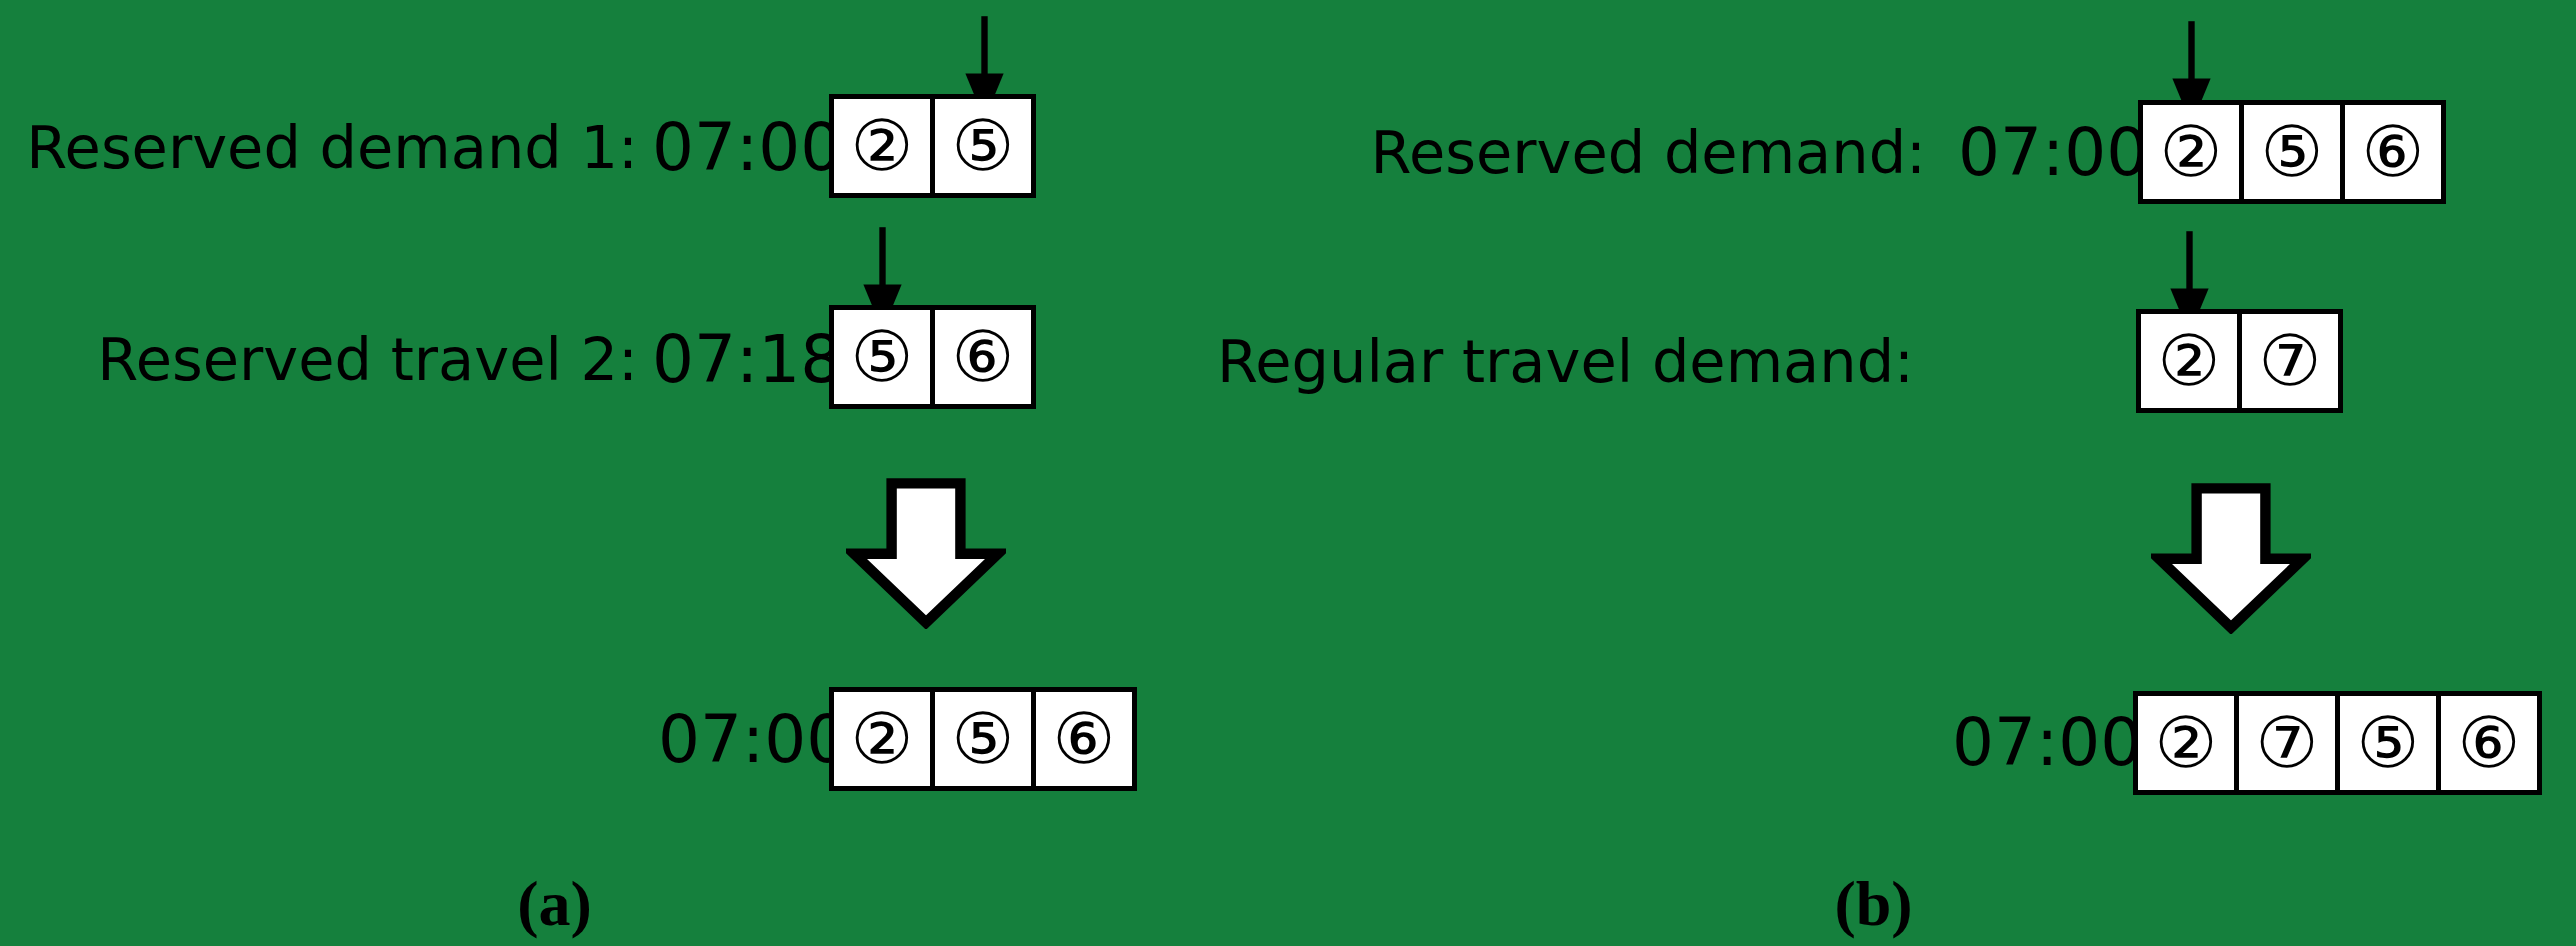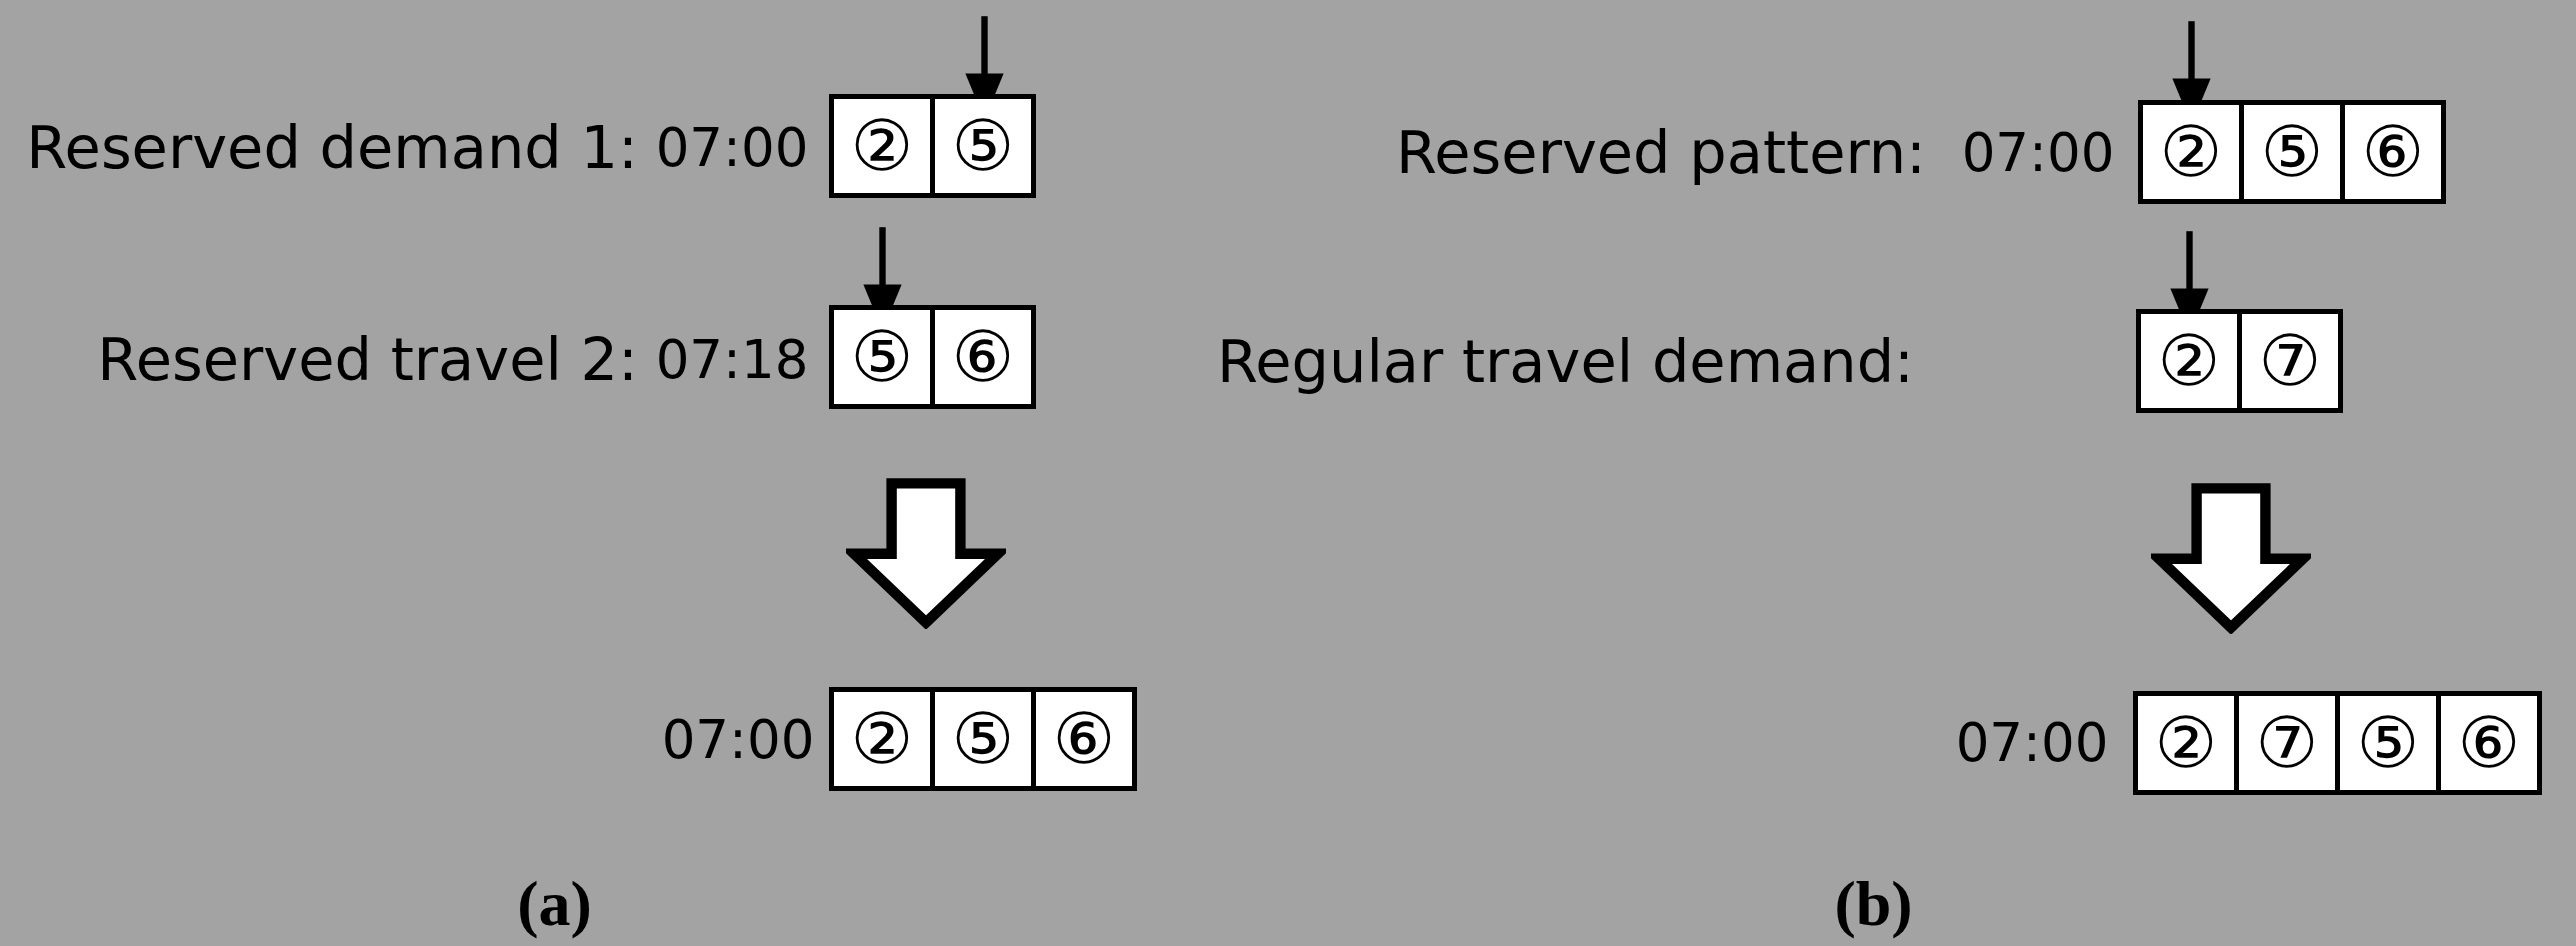--- a/index.html
+++ b/index.html
@@ -1,38 +1,38 @@
 <!DOCTYPE html>
 <html style="font-size:12.8px"><head>
 <meta charset="utf-8">
 <style>
   html, body { margin: 0; padding: 0; background: #ffffff; }
   #figure {
     position: relative;
     width: 2576px;
     height: 947px;
-    background: #a3a3a3;
+    background: #15803d;
     font-family: "DejaVu Sans", sans-serif;
     color: #000000;
     overflow: hidden;
   }
   .row-label {
     position: absolute;
     height: 80px;
     line-height: 80px;
     font-size: 59px;
     text-align: right;
     white-space: nowrap;
     color: #000;
   }
   .time-label {
     position: absolute;
     height: 80px;
     line-height: 80px;
-    font-size: 53px;
+    font-size: 66px;
     text-align: center;
     white-space: nowrap;
     color: #000;
   }
   .slot-box {
     position: absolute;
     display: flex;
     border: 5.6px solid #000;
     background: #fff;
   }
@@ -106,21 +106,21 @@
     <div class="caption" style="left:459px; top:864px;">(a)</div>
   </div>
 
   <div>
 
     <svg class="insert-arrow" style="left:2166px; top:21px;" viewBox="0 0 64 130">
       <rect x="28" y="0" width="8" height="78" fill="#000"></rect>
       <polygon points="8,72 56,72 32,130" fill="#000"></polygon>
     </svg>
 
-    <div class="row-label" style="left:1288px; top:113px; width:638px;">Reserved pattern:</div>
+    <div class="row-label" style="left:1288px; top:113px; width:638px;">Reserved demand:</div>
     <div class="time-label" style="left:1958px; top:113px; width:160px;">07:00</div>
     <div class="slot-box" style="left:2138px; top:100px;">
       <div class="slot-cell">②</div>
       <div class="slot-cell">⑤</div>
       <div class="slot-cell">⑥</div>
     </div>
 
     <svg class="insert-arrow" style="left:2164px; top:231px;" viewBox="0 0 64 130">
       <rect x="28" y="0" width="8" height="78" fill="#000"></rect>
       <polygon points="8,72 56,72 32,130" fill="#000"></polygon>

